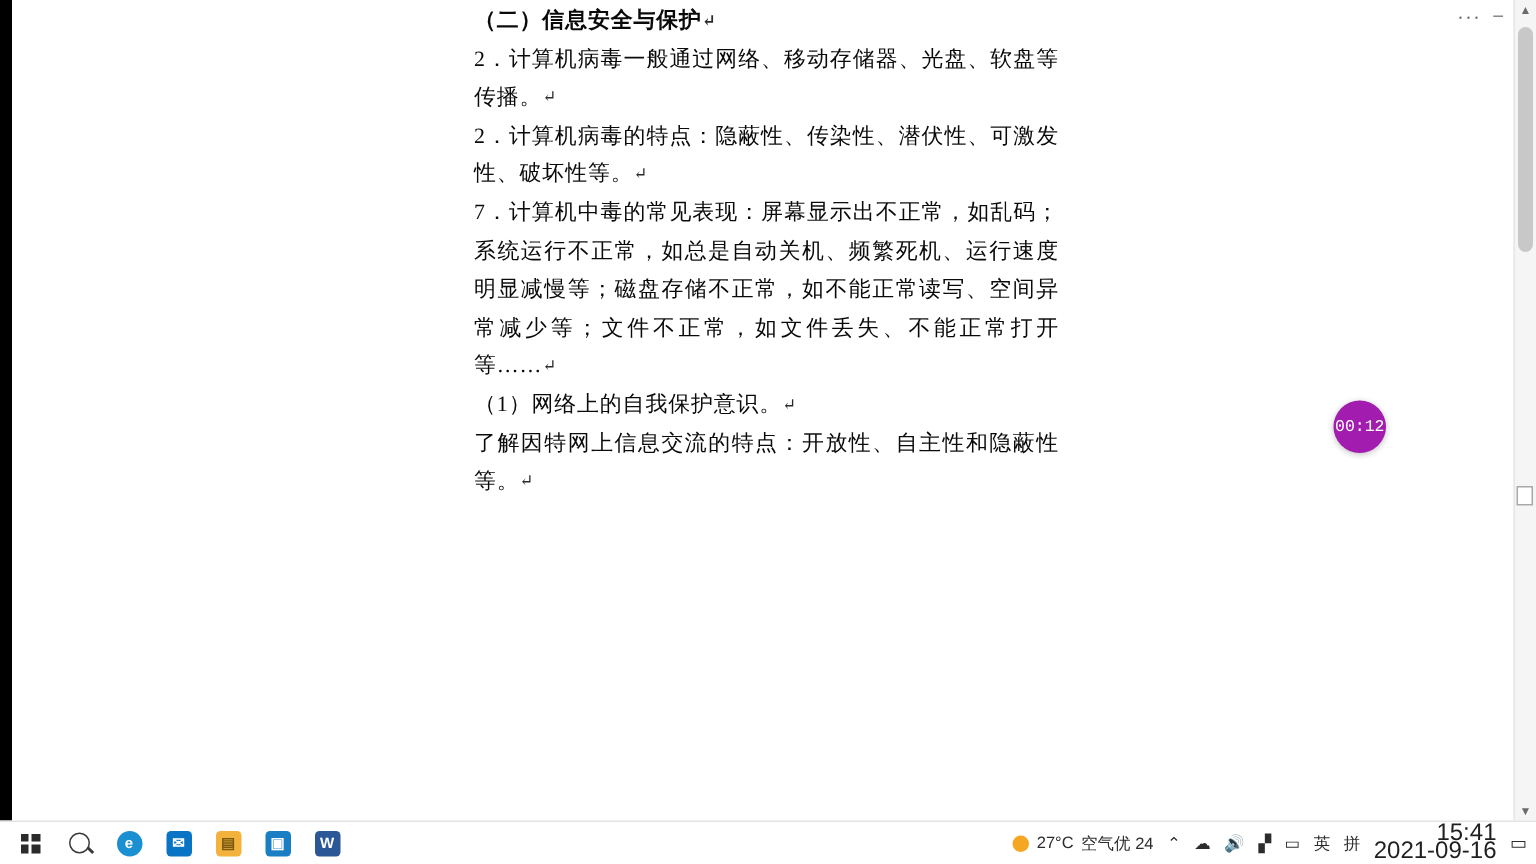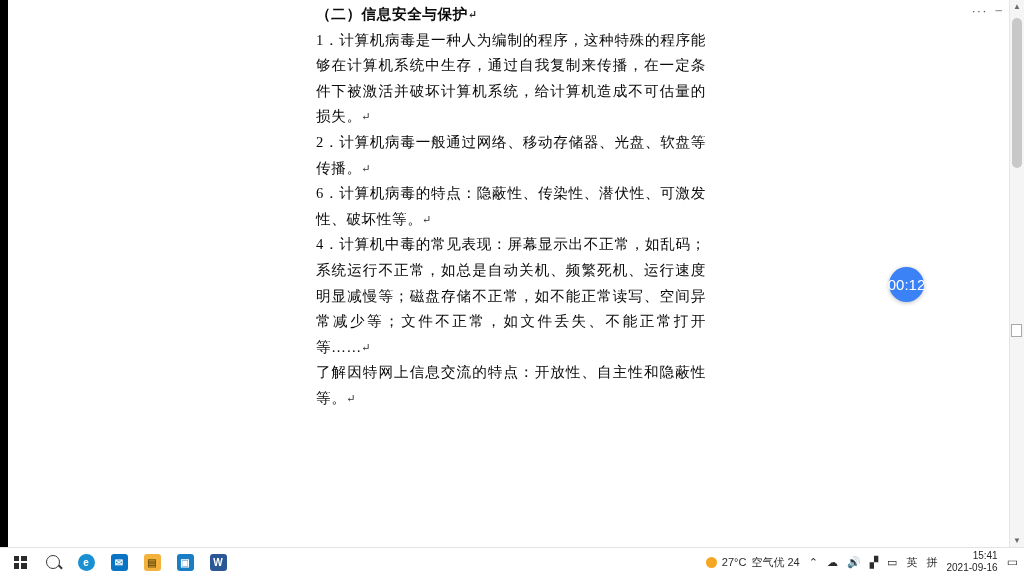--- a/index.html
+++ b/index.html
@@ -114,24 +114,24 @@
   .dots-icon { letter-spacing: 1px; }
   .min-icon { font-size: 13px; }
 
   
   .timer-bubble {
     position: absolute;
     left: 889px;
     top: 267px;
     width: 35px; height: 35px;
     border-radius: 50%;
-    background: #3b82f6;
+    background: #a21caf;
     color: #ffffff;
-    font-size: 15px;
-    font-family: Liberation Sans, sans-serif;
+    font-size: 11px;
+    font-family: Liberation Mono, monospace;
     display: flex;
     align-items: center;
     justify-content: center;
     box-shadow: 0 1px 4px rgba(0,0,0,0.25);
   }
 
   
   .edge-marker {
     position: absolute;
     right: 2px;
@@ -216,48 +216,48 @@
   .sun-ic {
     width: 11px; height: 11px;
     border-radius: 50%;
     background: #f5a623;
     display: inline-block;
   }
   .tray-ic { font-size: 11px; color: #2c2c2c; }
   .tray-clock {
     text-align: right;
     line-height: 12px;
-    font-size: 10px;
+    font-size: 16px;
     color: #1f1f1f;
   }
   .tray-notif { font-size: 12px; color: #2c2c2c; }
 </style>
 </head>
 <body>
 
 <div class="screen">
 
   <div class="left-strip"></div>
 
   <div class="doc-viewport">
     <div class="page">
       <div class="doc-body">
 
         <p class="p bold"><span>（二）信息安全与保护</span><span class="pilcrow">↵</span></p>
 
-        <p class="p"><span>1．计算机病毒是一种人为编制的程序，这种特殊的程序能够在计算机系统中生存，通过自我复制来传播，在一定条件下被激活并破坏计算机系统，给计算机造成不可估量的损失。</span><span class="pilcrow">↵</span></p>
 
         <p class="p"><span>2．计算机病毒一般通过网络、移动存储器、光盘、软盘等传播。</span><span class="pilcrow">↵</span></p>
 
-        <p class="p"><span>6．计算机病毒的特点：隐蔽性、传染性、潜伏性、可激发性、破坏性等。</span><span class="pilcrow">↵</span></p>
-
-        <p class="p"><span>4．计算机中毒的常见表现：屏幕显示出不正常，如乱码；系统运行不正常，如总是自动关机、频繁死机、运行速度明显减慢等；磁盘存储不正常，如不能正常读写、空间异常减少等；文件不正常，如文件丢失、不能正常打开等……</span><span class="pilcrow">↵</span></p>
-
-
-
+        <p class="p"><span>2．计算机病毒的特点：隐蔽性、传染性、潜伏性、可激发性、破坏性等。</span><span class="pilcrow">↵</span></p>
+
+        <p class="p"><span>7．计算机中毒的常见表现：屏幕显示出不正常，如乱码；系统运行不正常，如总是自动关机、频繁死机、运行速度明显减慢等；磁盘存储不正常，如不能正常读写、空间异常减少等；文件不正常，如文件丢失、不能正常打开等……</span><span class="pilcrow">↵</span></p>
+
+
+
+        <p class="p"><span>（1）网络上的自我保护意识。</span><span class="pilcrow">↵</span></p>
 
         <p class="p"><span>了解因特网上信息交流的特点：开放性、自主性和隐蔽性等。</span><span class="pilcrow">↵</span></p>
 
       </div>
     </div>
   </div>
 
   <div class="scroll-track">
     <div class="scroll-arrow up">▲</div>
     <div class="scroll-thumb"></div>

